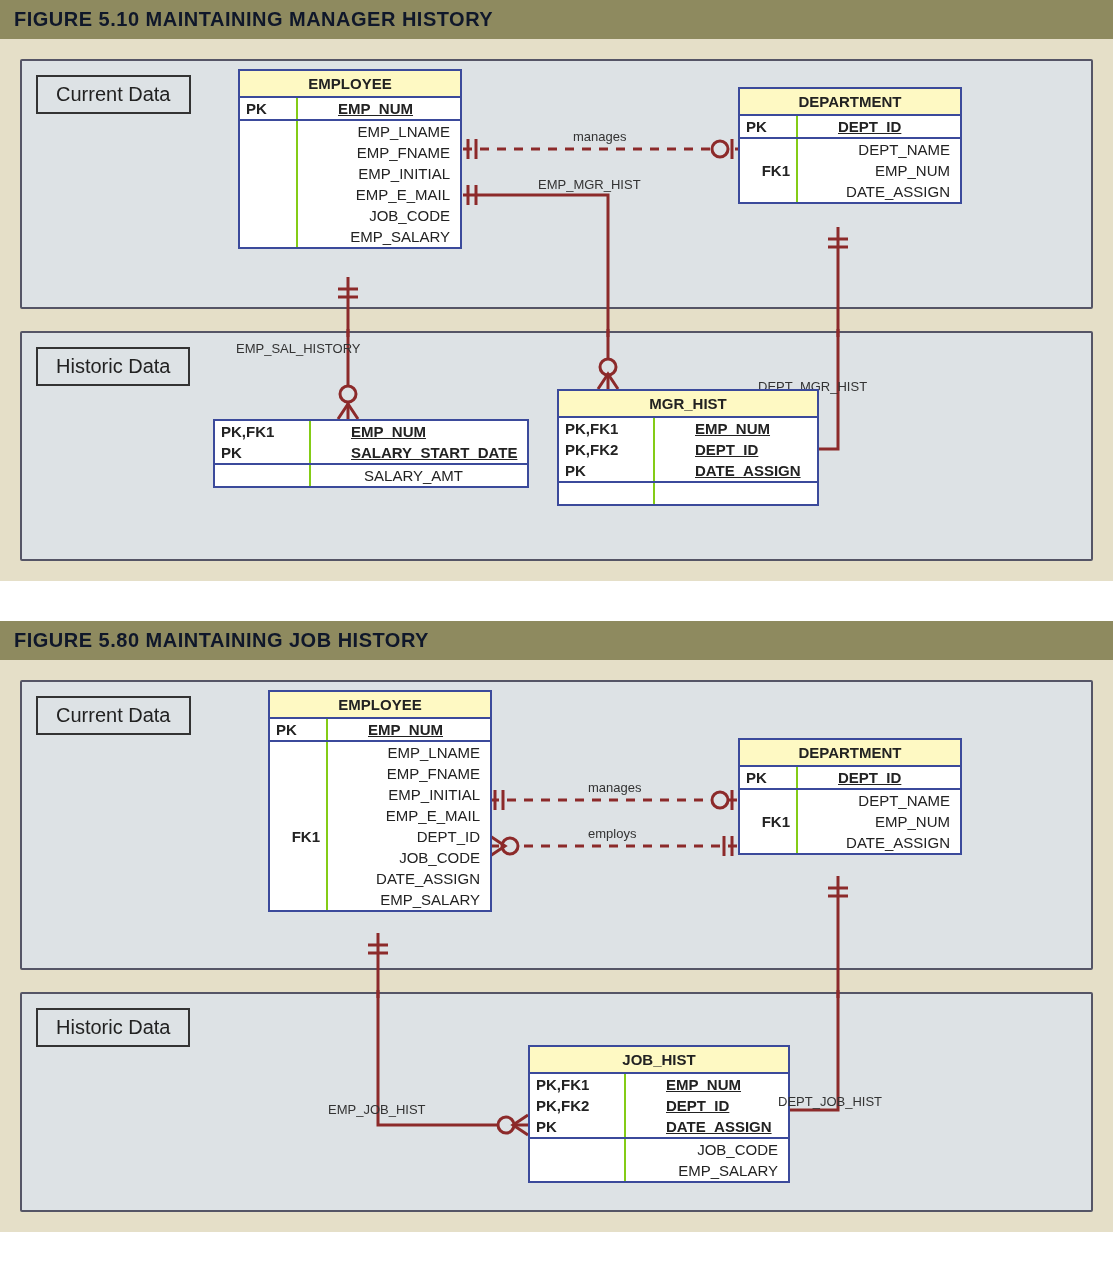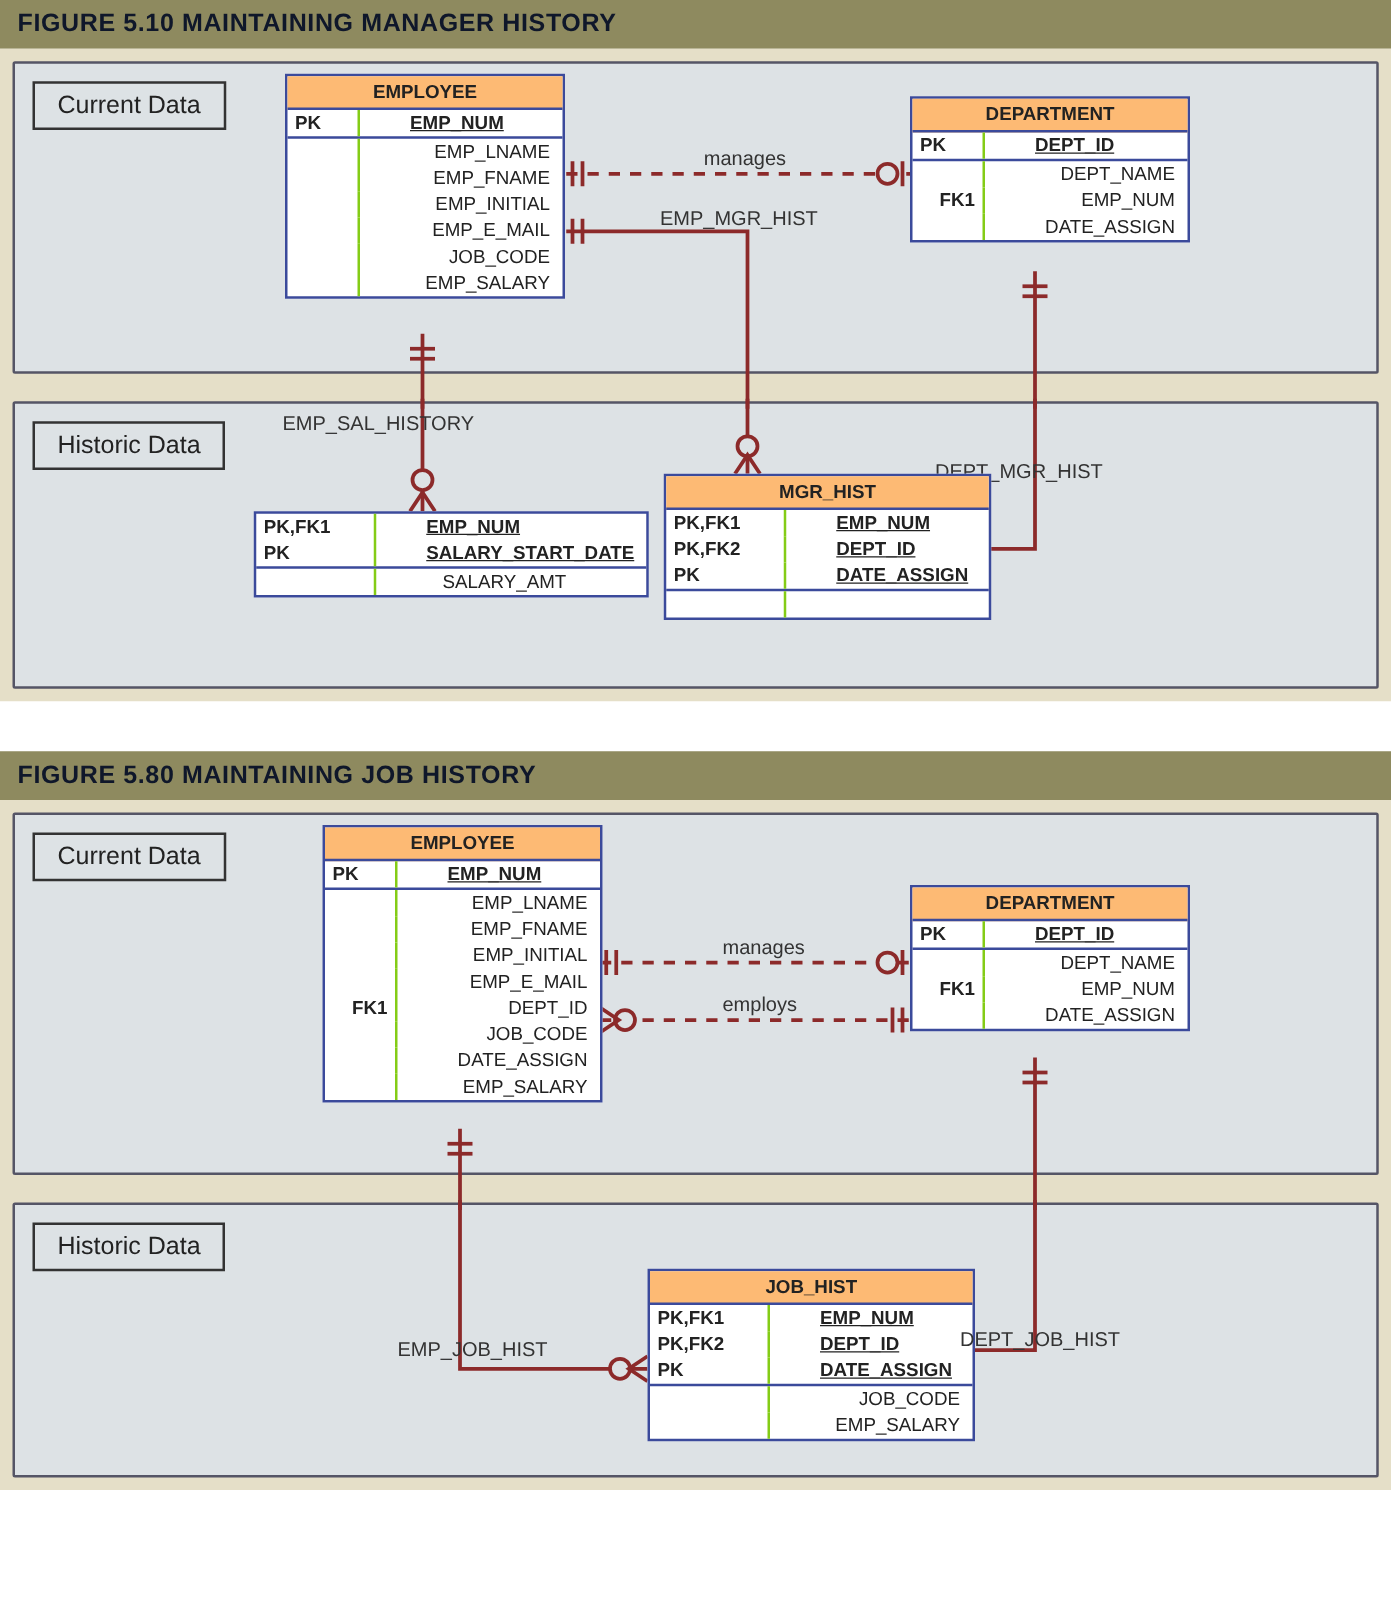--- a/index.html
+++ b/index.html
@@ -16,21 +16,21 @@
   .figure-title {
     background: #8e8a5f;
     color: #0f172a;
     font-weight: bold;
     font-size: 20px;
     padding: 8px 14px;
     letter-spacing: 0.5px;
   }
   .figure-body {
     background: #e5dfc8;
-    padding: 10px;
+    padding: 20px;
     position: relative;
   }
   .panel-group {
     display: flex;
     flex-direction: column;
     gap: 22px;
   }
   .panel {
     background: #dde2e5;
     border: 2px solid #556;
@@ -56,21 +56,21 @@
   }
   .entity {
     position: absolute;
     border: 2px solid #3b4a9b;
     background: #fff;
     font-size: 15px;
     z-index: 2;
     min-width: 150px;
   }
   .entity-title {
-    background: #fdba74;
+    background: #fef9c3;
     text-align: center;
     padding: 4px 6px;
     border-bottom: 2px solid #3b4a9b;
     font-weight: bold;
   }
   .entity-section {
     border-bottom: 2px solid #3b4a9b;
   }
   .entity-section:last-child { border-bottom: none; text-align: right; }
   .entity-row {
@@ -86,21 +86,21 @@
   .row-key.wide { width: 96px; }
   .row-attr {
     padding: 2px 10px 2px 8px;
     min-width: 130px;
     white-space: nowrap;
     margin-left: 32px;
   }
   .row-attr.pk { text-decoration: underline; font-weight: bold; }
   .rel-text {
     position: absolute;
-    font-size: 16px;
+    font-size: 13px;
     color: #333;
     z-index: 2;
     white-space: nowrap;
   }
   svg.conn {
     position: absolute;
     top: 0; left: 0;
     overflow: visible;
     z-index: 1;
     pointer-events: none;
@@ -227,21 +227,21 @@
                 </div>
             </div>
             <div class="entity-section">
               <div class="entity-row">
                   <div class="row-key wide"></div>
                   <div class="row-attr">SALARY_AMT</div>
                 </div>
             </div>
           </div>
 
-          <div class="entity" style="left:503px;top:40px;">
+          <div class="entity" style="left:519px;top:40px;">
             <div class="entity-title">MGR_HIST</div>
             <div class="entity-section">
               <div class="entity-row">
                   <div class="row-key wide">PK,FK1</div>
                   <div class="row-attr pk">EMP_NUM</div>
                 </div>
               <div class="entity-row">
                   <div class="row-key wide">PK,FK2</div>
                   <div class="row-attr pk">DEPT_ID</div>
                 </div>

